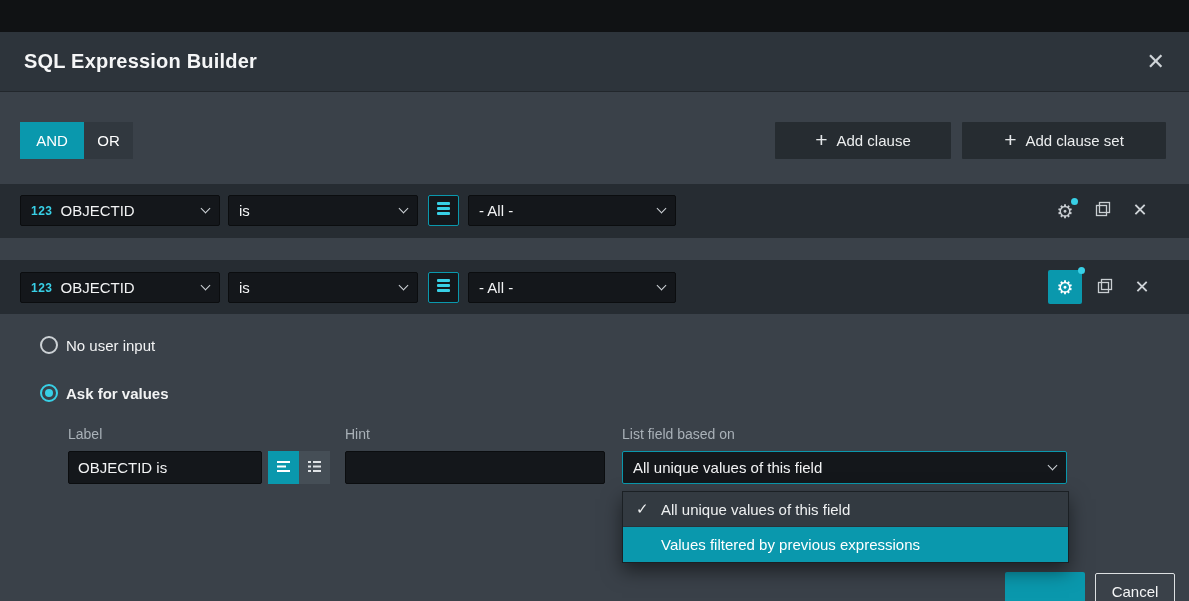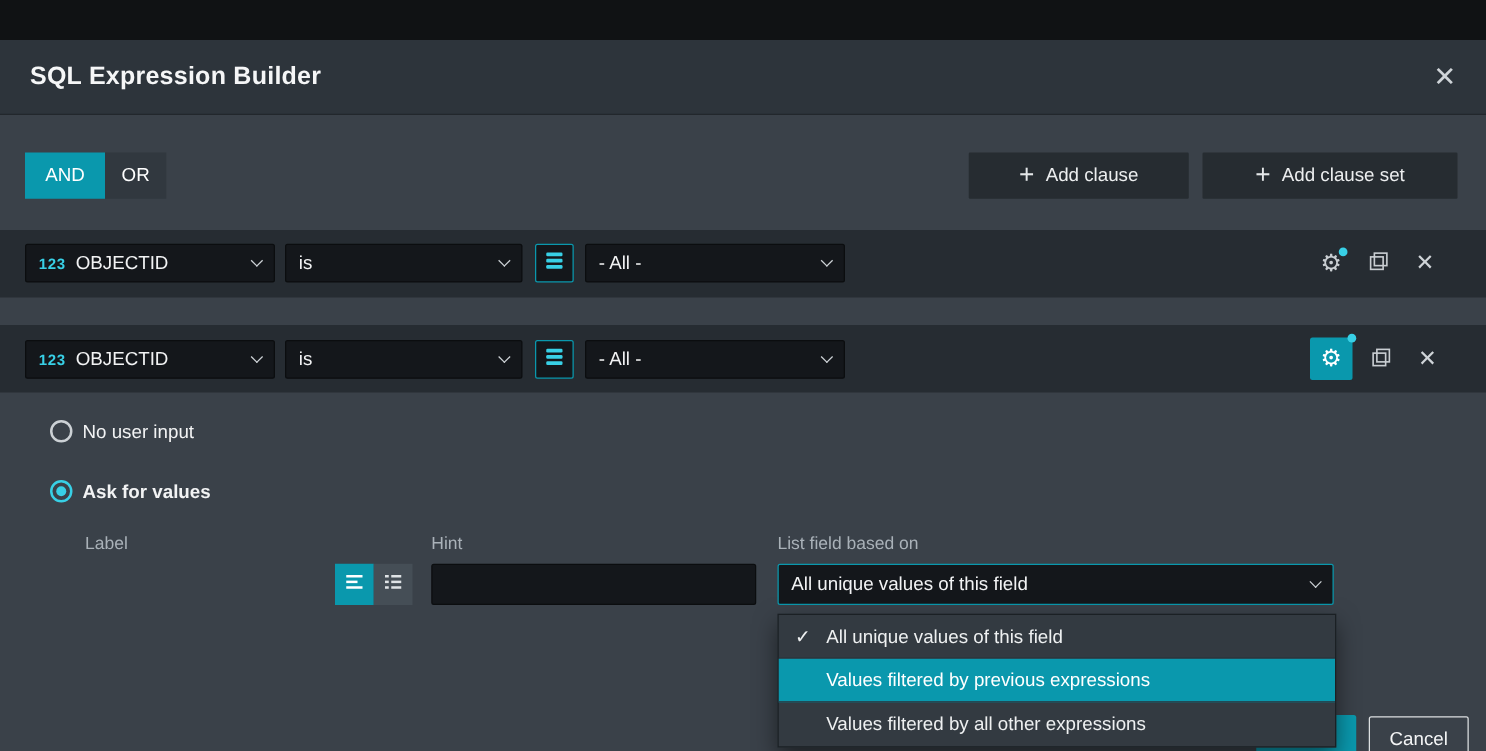--- a/index.html
+++ b/index.html
@@ -195,20 +195,21 @@
     <div class="rlabel" style="left:66px;top:305px;">No user input</div>
 
     <div class="radio selected" style="left:40px;top:352px;"></div>
     <div class="rlabel" style="left:66px;top:353px;font-weight:700;">Ask for values</div>
 
 
     <div class="flabel" style="left:68px;top:394px;">Label</div>
     <div class="flabel" style="left:345px;top:394px;">Hint</div>
     <div class="flabel" style="left:622px;top:394px;">List field based on</div>
 
+    <input class="tinput" style="left: 68px; top: 419px; width: 194px;" value="OBJECTID is">
 
     <div class="segbtn on" style="left:268px;top:419px;">
       <span>
         <svg width="15" height="13" viewBox="0 0 15 13">
             <g fill="#ffffff">
               <rect x="1" y="1" width="13" height="2"></rect>
               <rect x="1" y="5.5" width="9" height="2"></rect>
               <rect x="1" y="10" width="13" height="2"></rect>
             </g>
           </svg>
@@ -237,22 +238,19 @@
     </div>
 
     <div class="menu" style="left:622px;top:459px;width:447px;">
       <div class="mitem">
         <span class="mcheck">✓</span>
         <span>All unique values of this field</span>
       </div>
       <div class="mitem hl">
         <span>Values filtered by previous expressions</span>
       </div>
-      <div class="mitem">
-        <span>Values filtered by all other expressions</span>
-      </div>
     </div>
 
     <div class="btn-ok" style="left:1005px;top:540px;width:80px;height:38px;"></div>
     <div class="btn-cancel" style="left:1095px;top:541px;width:80px;">Cancel</div>
 
   </div>
 </div>
 
 </body></html>

